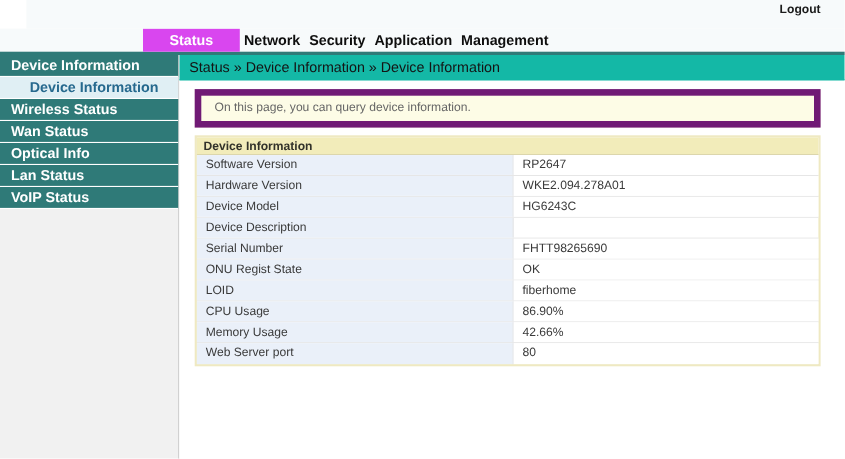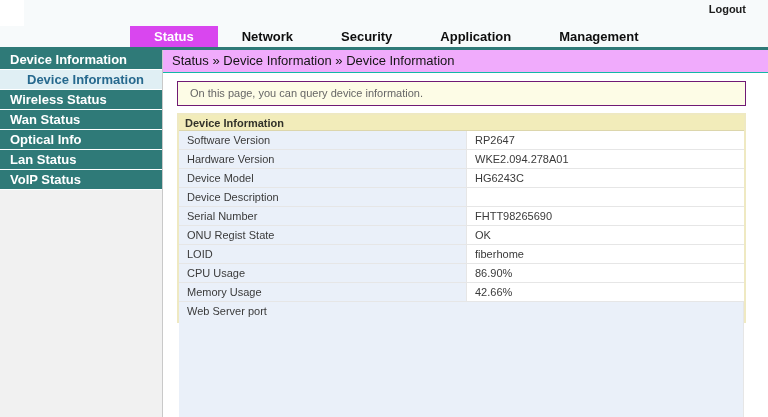--- a/index.html
+++ b/index.html
@@ -16,59 +16,59 @@
     position: absolute; top: 3px; right: 22px;
     font-size: 11px; font-weight: bold; color: #1c1c1c; cursor: pointer;
   }
   
   .tabrow {
     display: flex; align-items: stretch;
     background: #f7fafb; padding-left: 130px; height: 21px;
   }
   .tab {
     font-size: 13px; font-weight: bold; color: #0e0e0e;
-    padding: 3px 24px 0; white-space: nowrap; cursor: pointer;
+    padding: 3px 4px 0; white-space: nowrap; cursor: pointer;
   }
   .tab.active { background: #d946ef; color: #ffffff; padding: 3px 24px 0; }
   .teal-rule { height: 3px; background: #2f7a78; }
   
   .layout { display: flex; height: 367px; }
   .sidebar {
     flex: 0 0 163px; width: 163px;
     background: #f1f1f1; border-right: 1px solid #c9c9c9;
   }
   .side-item {
     height: 20px; line-height: 20px; border-bottom: 1px solid #ffffff;
     background: #2f7a78; color: #ffffff;
     font-size: 13px; font-weight: bold; padding-left: 10px;
     cursor: pointer; white-space: nowrap; overflow: hidden;
   }
   .side-item.sub { background: #e0eff4; color: #26698e; padding-left: 27px; }
   
   .content { flex: 1; background: #ffffff; overflow: hidden; }
   .breadcrumb {
-    height: 23px; line-height: 22px; background: #f0abfc;
+    height: 23px; line-height: 22px; background: #14b8a6;
     font-size: 13px; color: #141414; padding-left: 9px;
     border-bottom: 1px solid #14b8a6;
   }
   .notice {
     margin: 8px 22px 0 14px;
-    background: #fdfce6; border: 1px solid #701a75;
+    background: #fdfce6; border: 6px solid #701a75;
     font-size: 11px; color: #666666; padding: 5px 12px 6px;
   }
   .info-table { margin: 7px 22px 0 14px; border: 2px solid #efe9c2; background: #fff; }
   .tbl-title {
     background: #f2ecba; font-size: 11px; font-weight: bold; color: #32322a;
     padding: 2px 6px 1px; border-bottom: 1px solid #dcd6ac;
   }
   .tbl-row {
     display: flex; border-bottom: 1px solid #e6e6e6;
     height: 19px; line-height: 18px; font-size: 11px; color: #3a3a3a;
   }
-  .tbl-row:last-child { border-bottom: none; flex-direction: column; }
+  .tbl-row:last-child { border-bottom: none; }
   .tbl-label {
     flex: 0 0 288px; background: #eaf0f9; padding-left: 8px;
     border-right: 1px solid #e6e6e6; white-space: nowrap; overflow: hidden;
   }
   .tbl-value { flex: 1; padding-left: 8px; background: #ffffff; white-space: nowrap; overflow: hidden; }
 </style>
 </head>
 <body>
 
 <div class="page">

